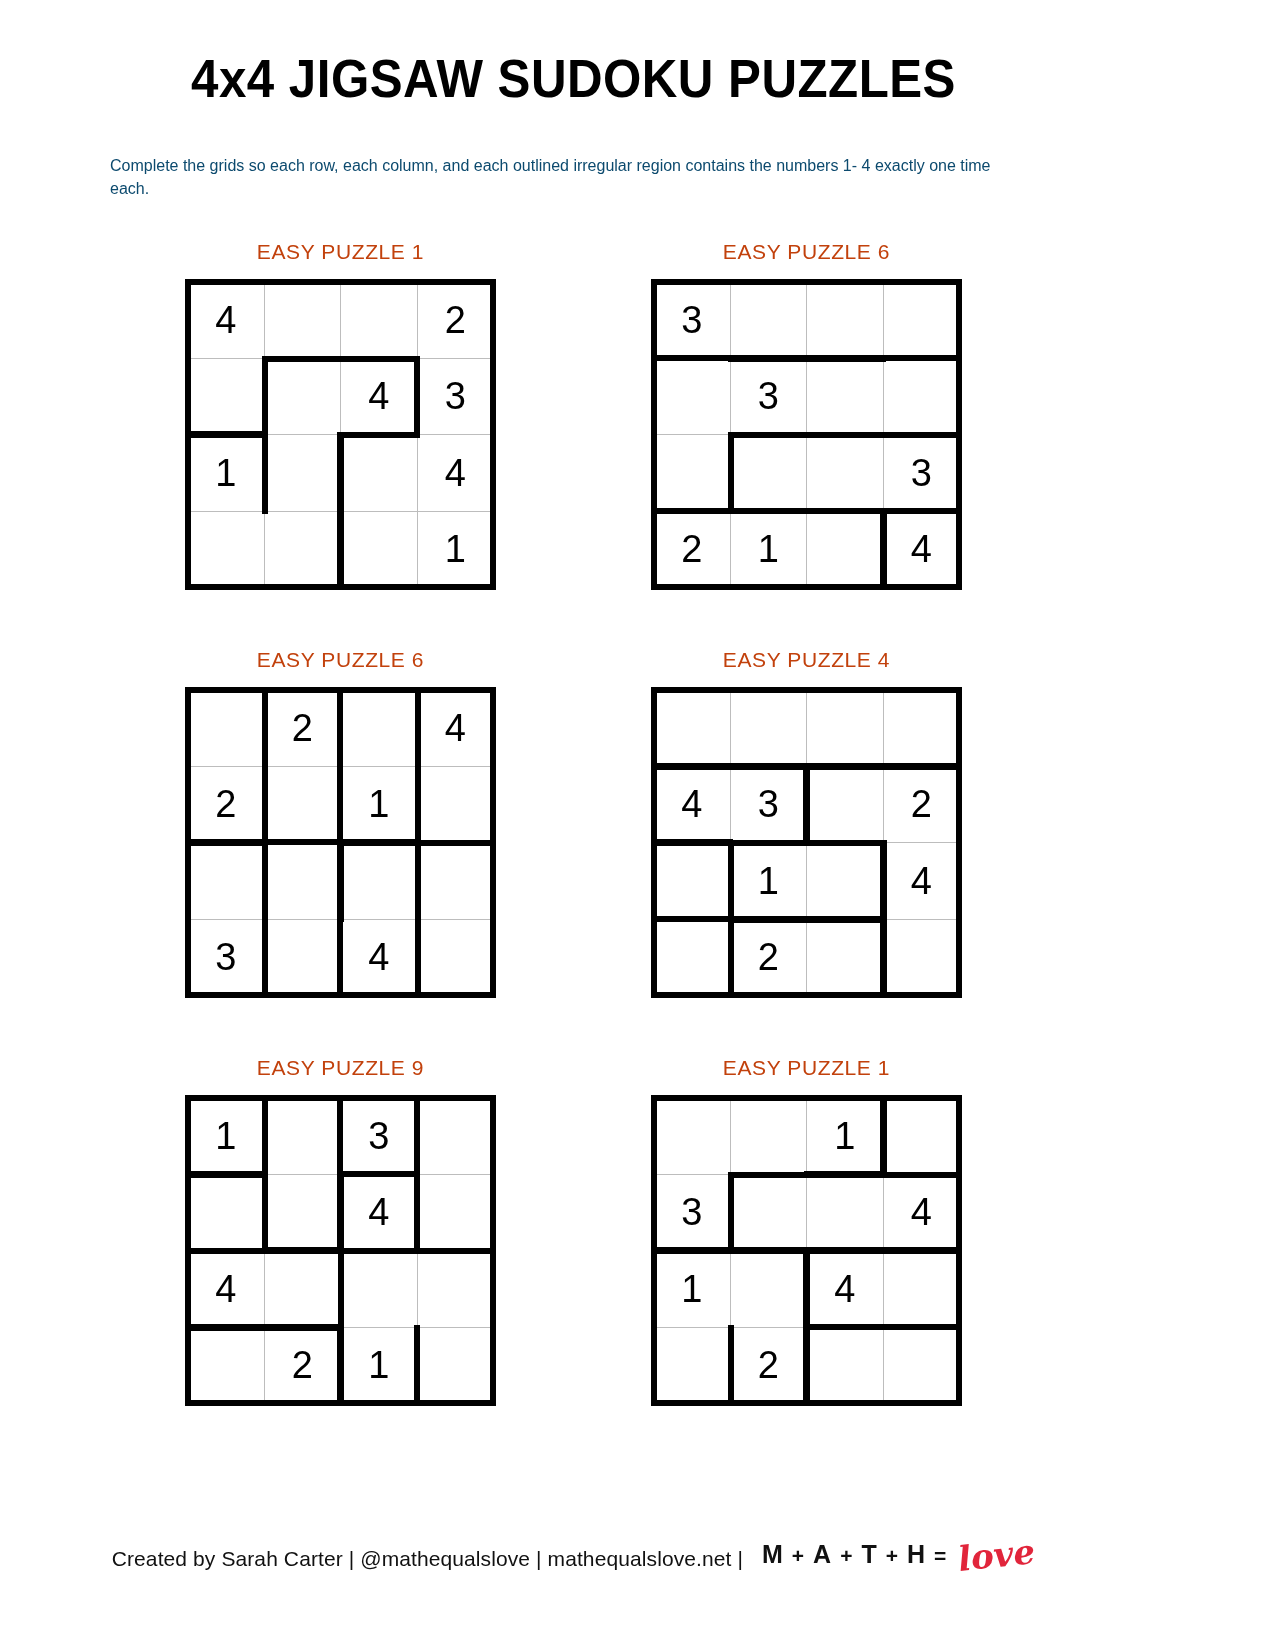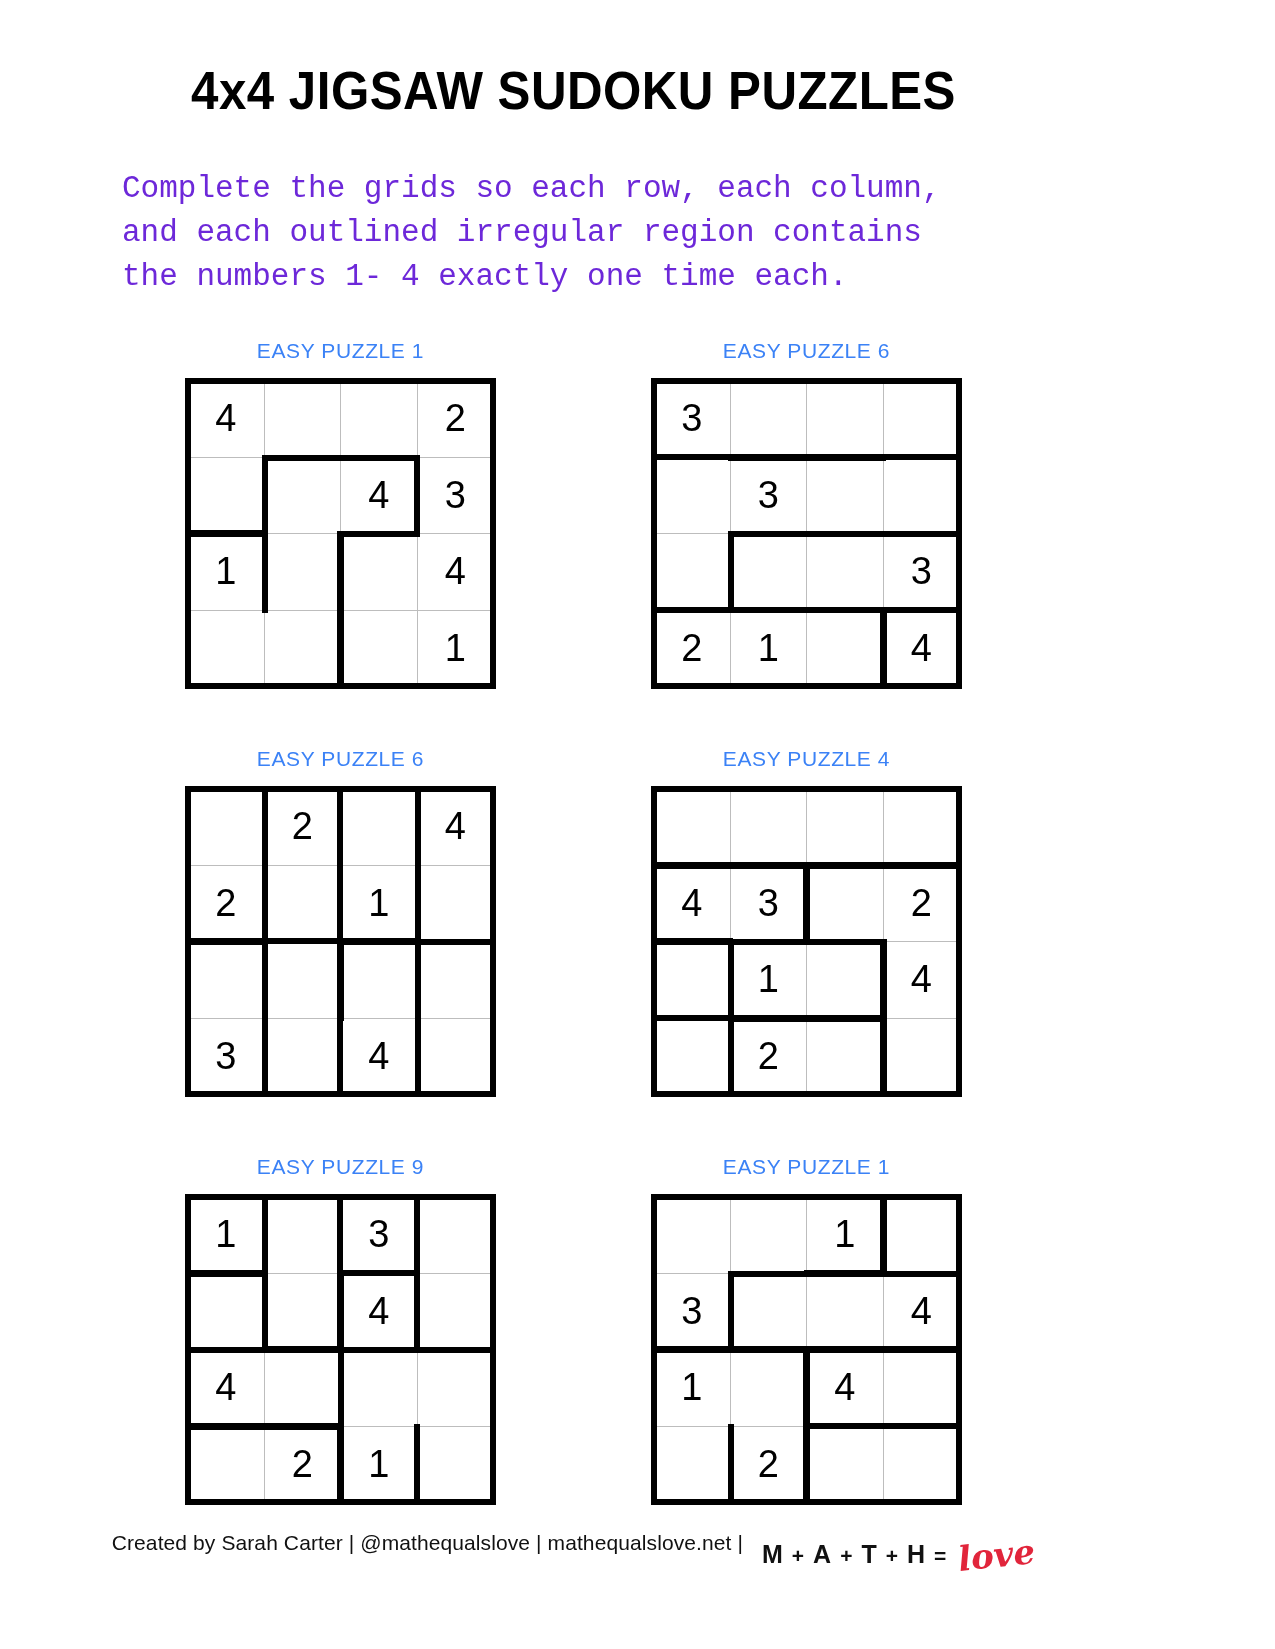--- a/index.html
+++ b/index.html
@@ -13,41 +13,41 @@
     font-family: "Liberation Sans", sans-serif;
     color: #000000;
     position: relative;
     overflow: hidden;
   }
   .page {
     width: 1147px;
     height: 1649px;
     position: relative;
     box-sizing: border-box;
-    padding: 12px;
+    padding: 0;
   }
   .title {
     text-align: center;
     font-family: "Liberation Sans", sans-serif;
     font-weight: bold;
     font-size: 53px;
     letter-spacing: 0.5px;
     margin: 0;
     padding-top: 48px;
     transform: scaleX(0.93);
   }
   .instructions {
     margin: 0;
     padding-top: 46px;
     padding-left: 110px;
     padding-right: 150px;
-    font-size: 31px;
+    font-size: 16px;
     line-height: 1.42;
-    font-family: Liberation Mono, monospace;
-    color: #6d28d9;
+    font-family: Liberation Sans, sans-serif;
+    color: #0c4a6e;
   }
   .grids {
     margin-top: 40px;
     display: flex;
     flex-direction: column;
     gap: 60px;
   }
   .grid-row {
     display: flex;
     justify-content: center;
@@ -57,21 +57,21 @@
     display: flex;
     flex-direction: column;
     align-items: center;
     width: 306px;
   }
   .puzzle-label {
     font-size: 21px;
     letter-spacing: 0.6px;
     margin-bottom: 17px;
     font-family: "Liberation Sans", sans-serif;
-    color: #3b82f6;
+    color: #c2410c;
     white-space: nowrap;
   }
   .sudoku {
     border-collapse: collapse;
     table-layout: fixed;
     width: 306px;
     height: 306px;
     background: #ffffff;
   }
   .sudoku td {
@@ -101,21 +101,21 @@
   .sudoku td .bL { top: -3px; bottom: -3px; left: -3px; width: 6px; }
   .sudoku td .bR { top: -3px; bottom: -3px; right: -3px; width: 6px; }
   .cellnum { position: relative; z-index: 2; }
 
   .footer {
     position: absolute;
     left: 0;
     right: 0;
     bottom: 78px;
     display: flex;
-    align-items: flex-start;
+    align-items: flex-end;
     justify-content: center;
     gap: 0px;
     font-size: 21px;
     font-family: "Liberation Sans", sans-serif;
     color: #111;
   }
   .footer .credit { white-space: nowrap; letter-spacing: 0.1px; }
   .footer .mathlogo {
     display: inline-flex;
     align-items: baseline;

